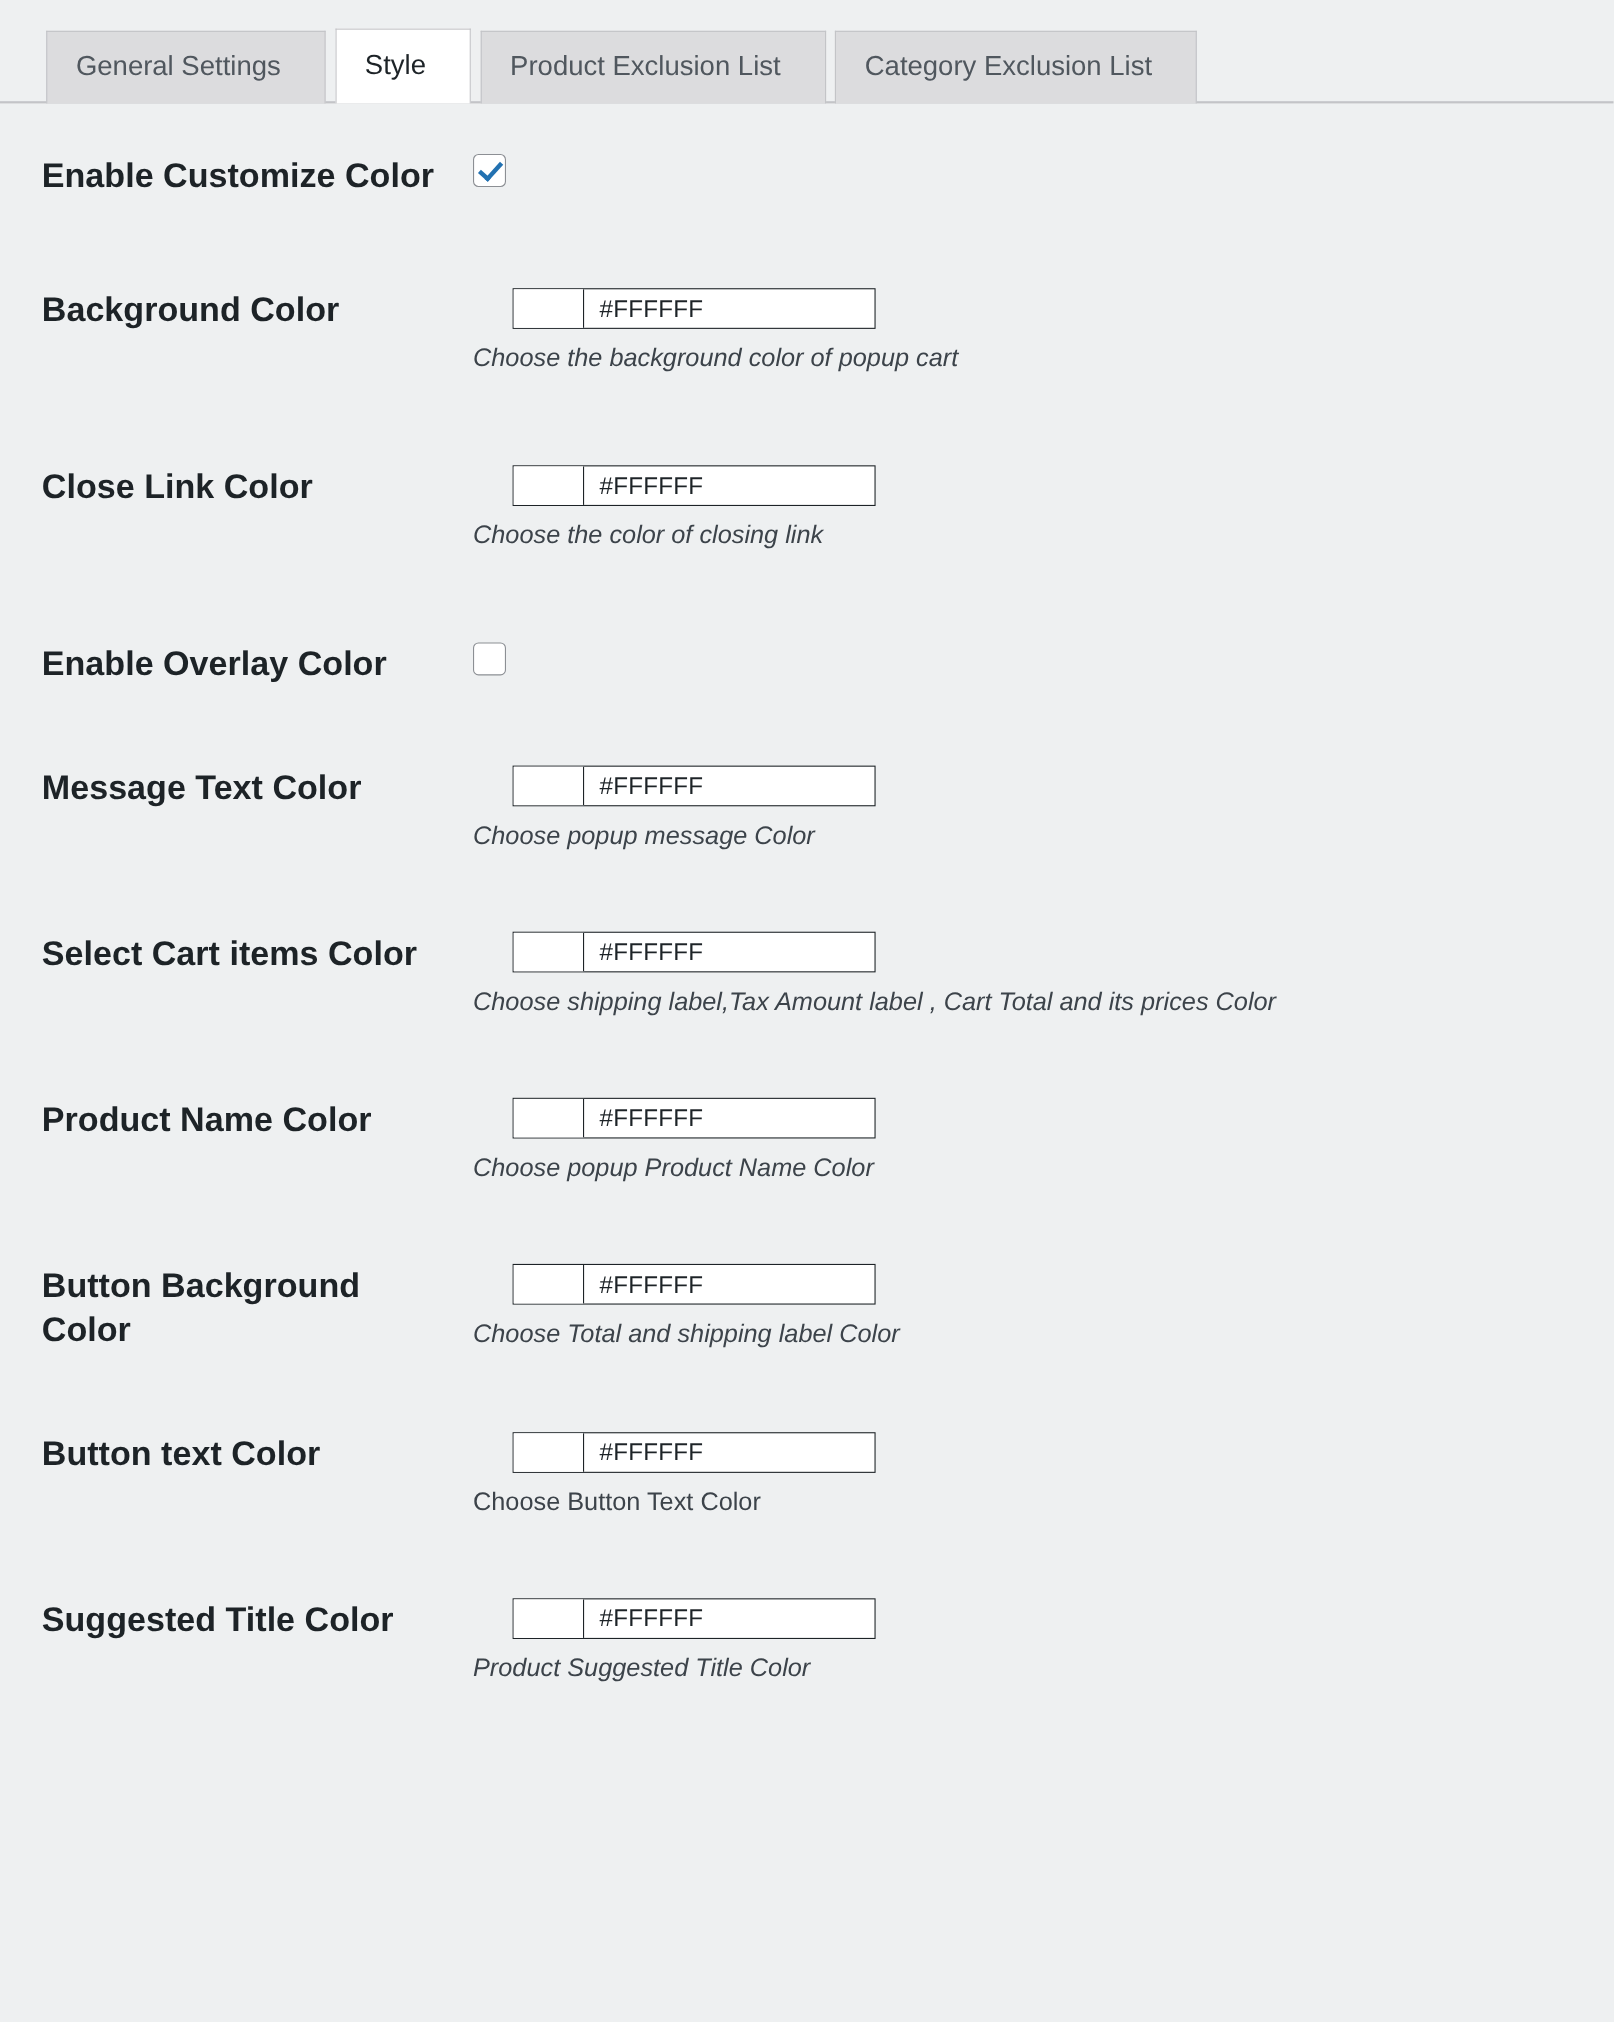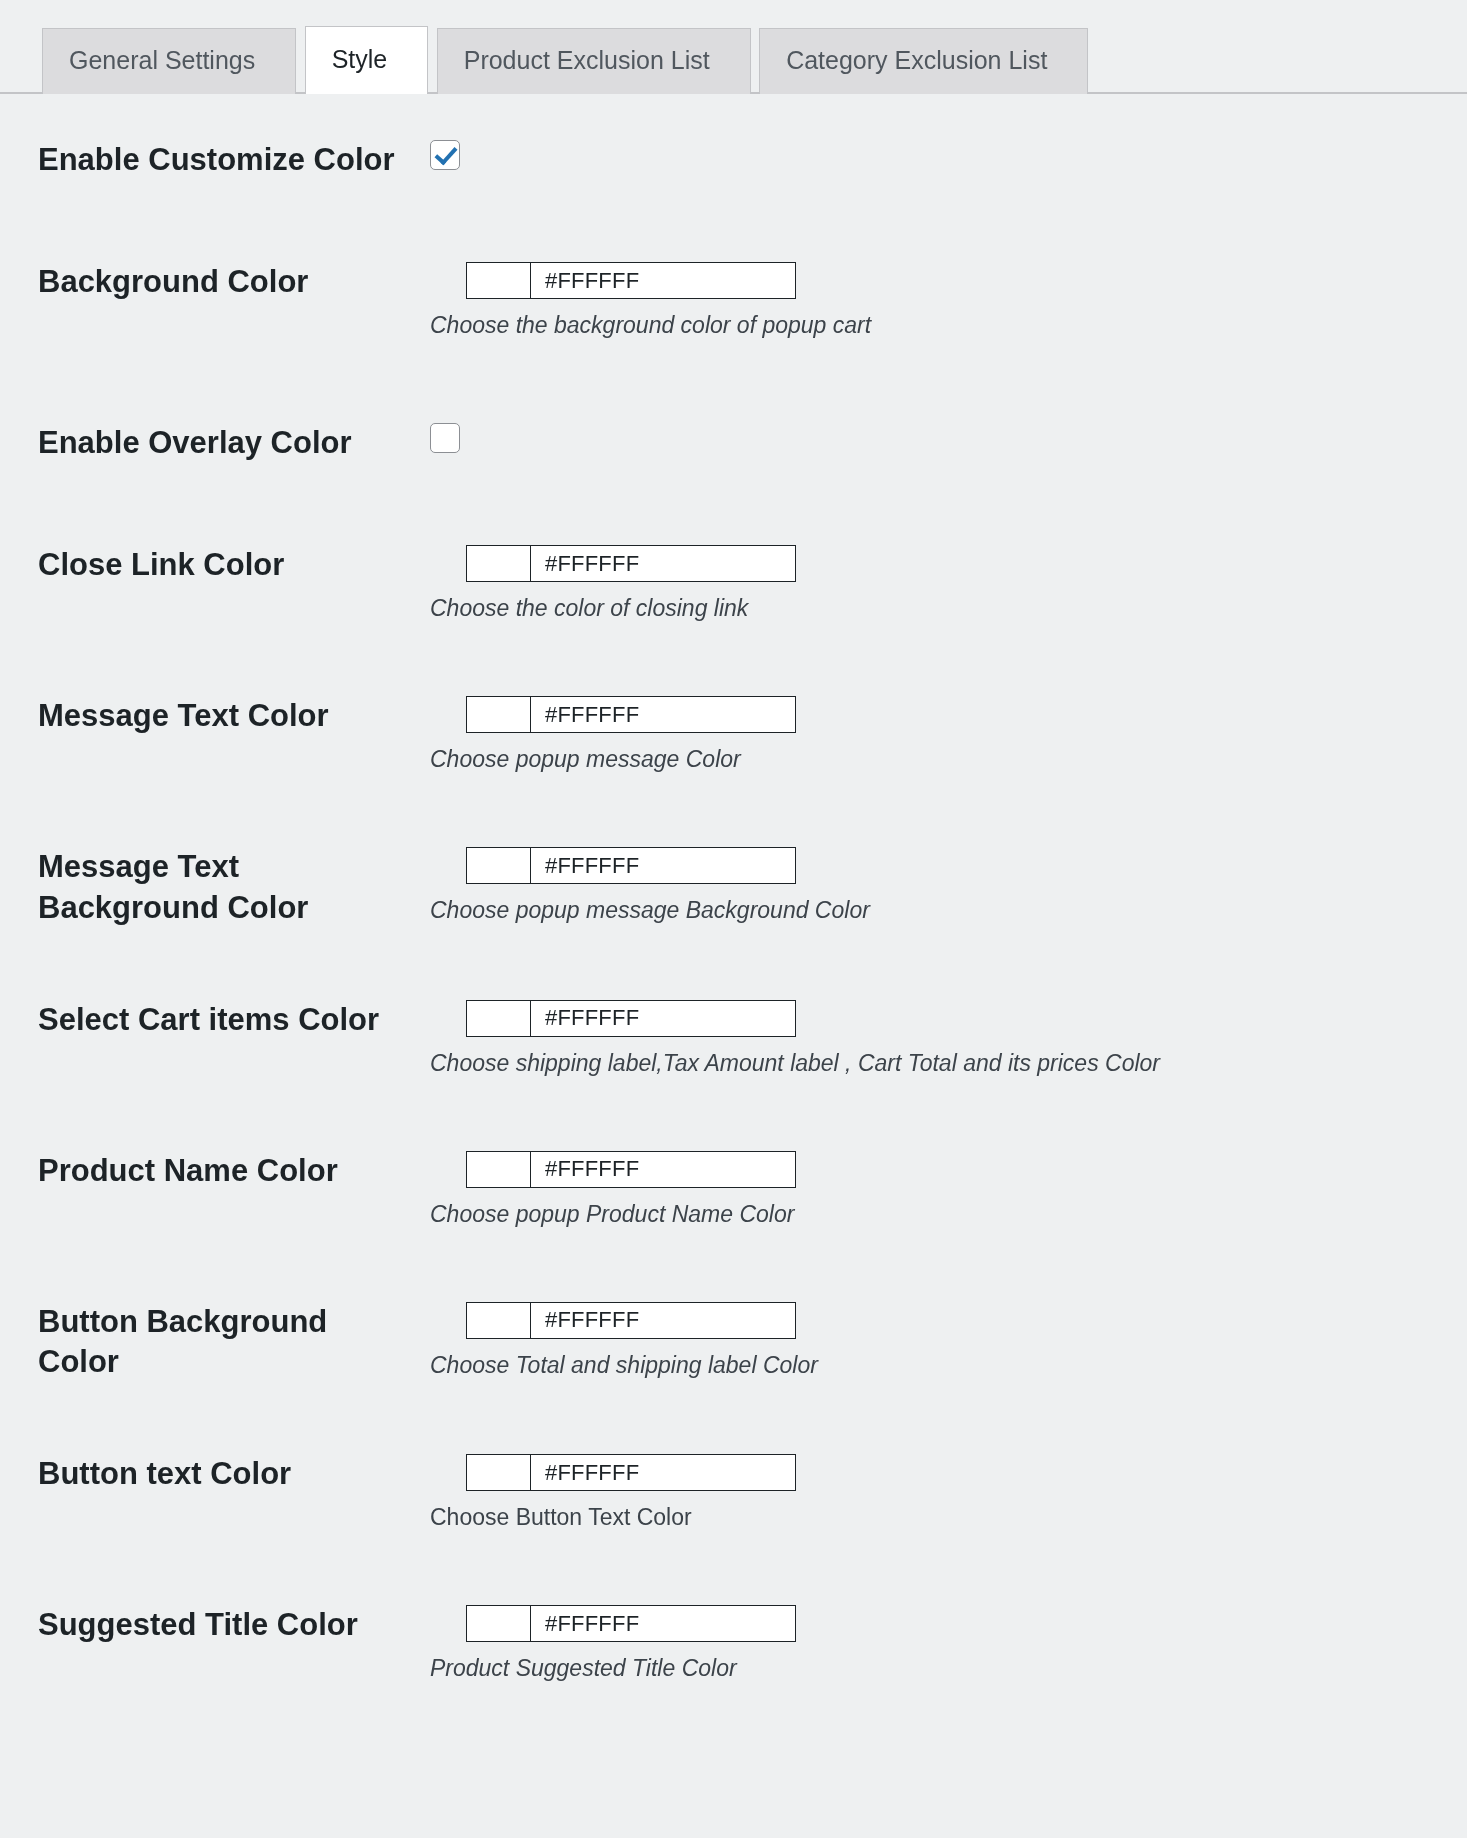--- a/index.html
+++ b/index.html
@@ -171,58 +171,48 @@
       <td>
         <div class="color-field">
           <div class="color-swatch" style="background: rgb(255, 255, 255);"></div>
           <div class="color-value">#FFFFFF</div>
         </div>
         <div class="desc">Choose the background color of popup cart</div>
       </td>
     </tr>
 
     <tr class="row-tall">
+      <th>Close Link Color</th>
+      <td>
+        <div class="color-field">
+          <div class="color-swatch" style="background: rgb(255, 255, 255);"></div>
+          <div class="color-value">#FFFFFF</div>
+        </div>
+        <div class="desc">Choose the color of closing link</div>
+      </td>
+    </tr>
+
+    <tr class="row-tall">
       <th>Enable Overlay Color</th>
       <td>
         <span class="checkbox"></span>
       </td>
     </tr>
 
-    <tr class="row-tall">
-      <th>Close Link Color</th>
-      <td>
-        <div class="color-field">
-          <div class="color-swatch" style="background: rgb(255, 255, 255);"></div>
-          <div class="color-value">#FFFFFF</div>
-        </div>
-        <div class="desc">Choose the color of closing link</div>
-      </td>
-    </tr>
-
     <tr>
       <th>Message Text Color</th>
       <td>
         <div class="color-field">
           <div class="color-swatch" style="background: rgb(255, 255, 255);"></div>
           <div class="color-value">#FFFFFF</div>
         </div>
         <div class="desc">Choose popup message Color</div>
       </td>
     </tr>
 
-    <tr>
-      <th>Message Text Background Color</th>
-      <td>
-        <div class="color-field">
-          <div class="color-swatch" style="background: rgb(255, 255, 255);"></div>
-          <div class="color-value">#FFFFFF</div>
-        </div>
-        <div class="desc">Choose popup message Background Color</div>
-      </td>
-    </tr>
 
     <tr>
       <th>Select Cart items Color</th>
       <td>
         <div class="color-field">
           <div class="color-swatch" style="background: rgb(255, 255, 255);"></div>
           <div class="color-value">#FFFFFF</div>
         </div>
         <div class="desc">Choose shipping label,Tax Amount label , Cart Total and its prices Color</div>
       </td>

